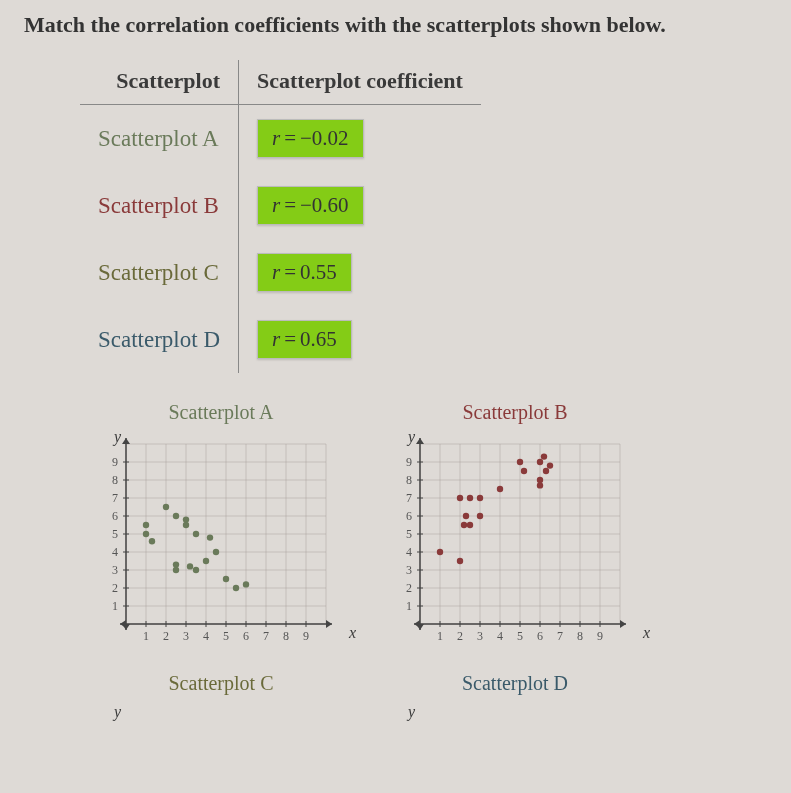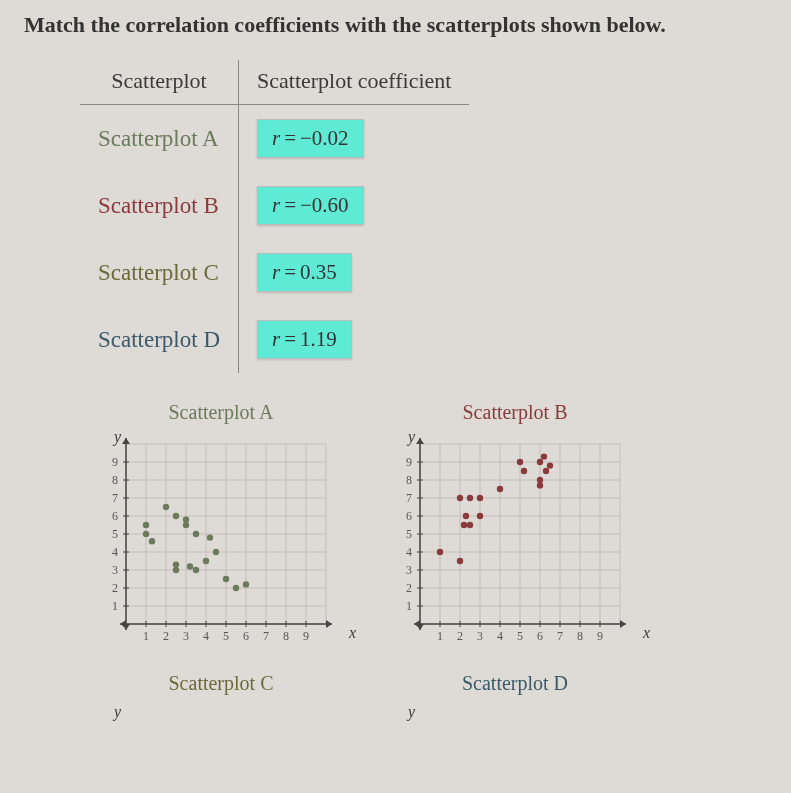--- a/index.html
+++ b/index.html
@@ -20,40 +20,40 @@
     font-weight: bold;
     margin-bottom: 22px;
     color: #333;
   }
   .match-table {
     margin-left: 56px;
     border-collapse: collapse;
     font-size: 22px;
   }
   .match-table th {
-    font-weight: normal;
+    font-weight: bold;
     padding: 8px 18px 10px 18px;
-    text-align: center;
+    text-align: right;
     border-bottom: 1px solid #888;
     color: #3a3a3a;
   }
   .match-table th:first-child {
     border-right: 1px solid #888;
   }
   .match-table td {
     padding: 14px 18px;
     vertical-align: middle;
   }
   .match-table td:first-child {
     border-right: 1px solid #888;
     font-size: 23px;
   }
   .coef-box {
     display: inline-block;
-    background: #5eead4;
+    background: #84cc16;
     border: 1px solid #bbb;
     box-shadow: 0 1px 2px rgba(0,0,0,0.15);
     padding: 6px 14px;
     font-size: 21px;
     color: #333;
     font-style: italic;
   }
   .coef-box .r { font-style: italic; }
   .coef-box .eq { font-style: normal; padding: 0 4px;}
   .coef-box .val { font-style: normal; }
@@ -143,29 +143,29 @@
         <td>
           <span class="coef-box">
             <span class="r">r</span><span class="eq">=</span><span class="val">−0.60</span>
           </span>
         </td>
       </tr>
       <tr>
         <td class="sp-c">Scatterplot C</td>
         <td>
           <span class="coef-box">
-            <span class="r">r</span><span class="eq">=</span><span class="val">0.35</span>
+            <span class="r">r</span><span class="eq">=</span><span class="val">0.55</span>
           </span>
         </td>
       </tr>
       <tr>
         <td class="sp-d">Scatterplot D</td>
         <td>
           <span class="coef-box">
-            <span class="r">r</span><span class="eq">=</span><span class="val">1.19</span>
+            <span class="r">r</span><span class="eq">=</span><span class="val">0.65</span>
           </span>
         </td>
       </tr>
     </tbody>
   </table>
 
   <div class="plots-wrap">
     <div class="plot-col">
       <div class="plot-title A">Scatterplot A</div>
       <div class="plot">

